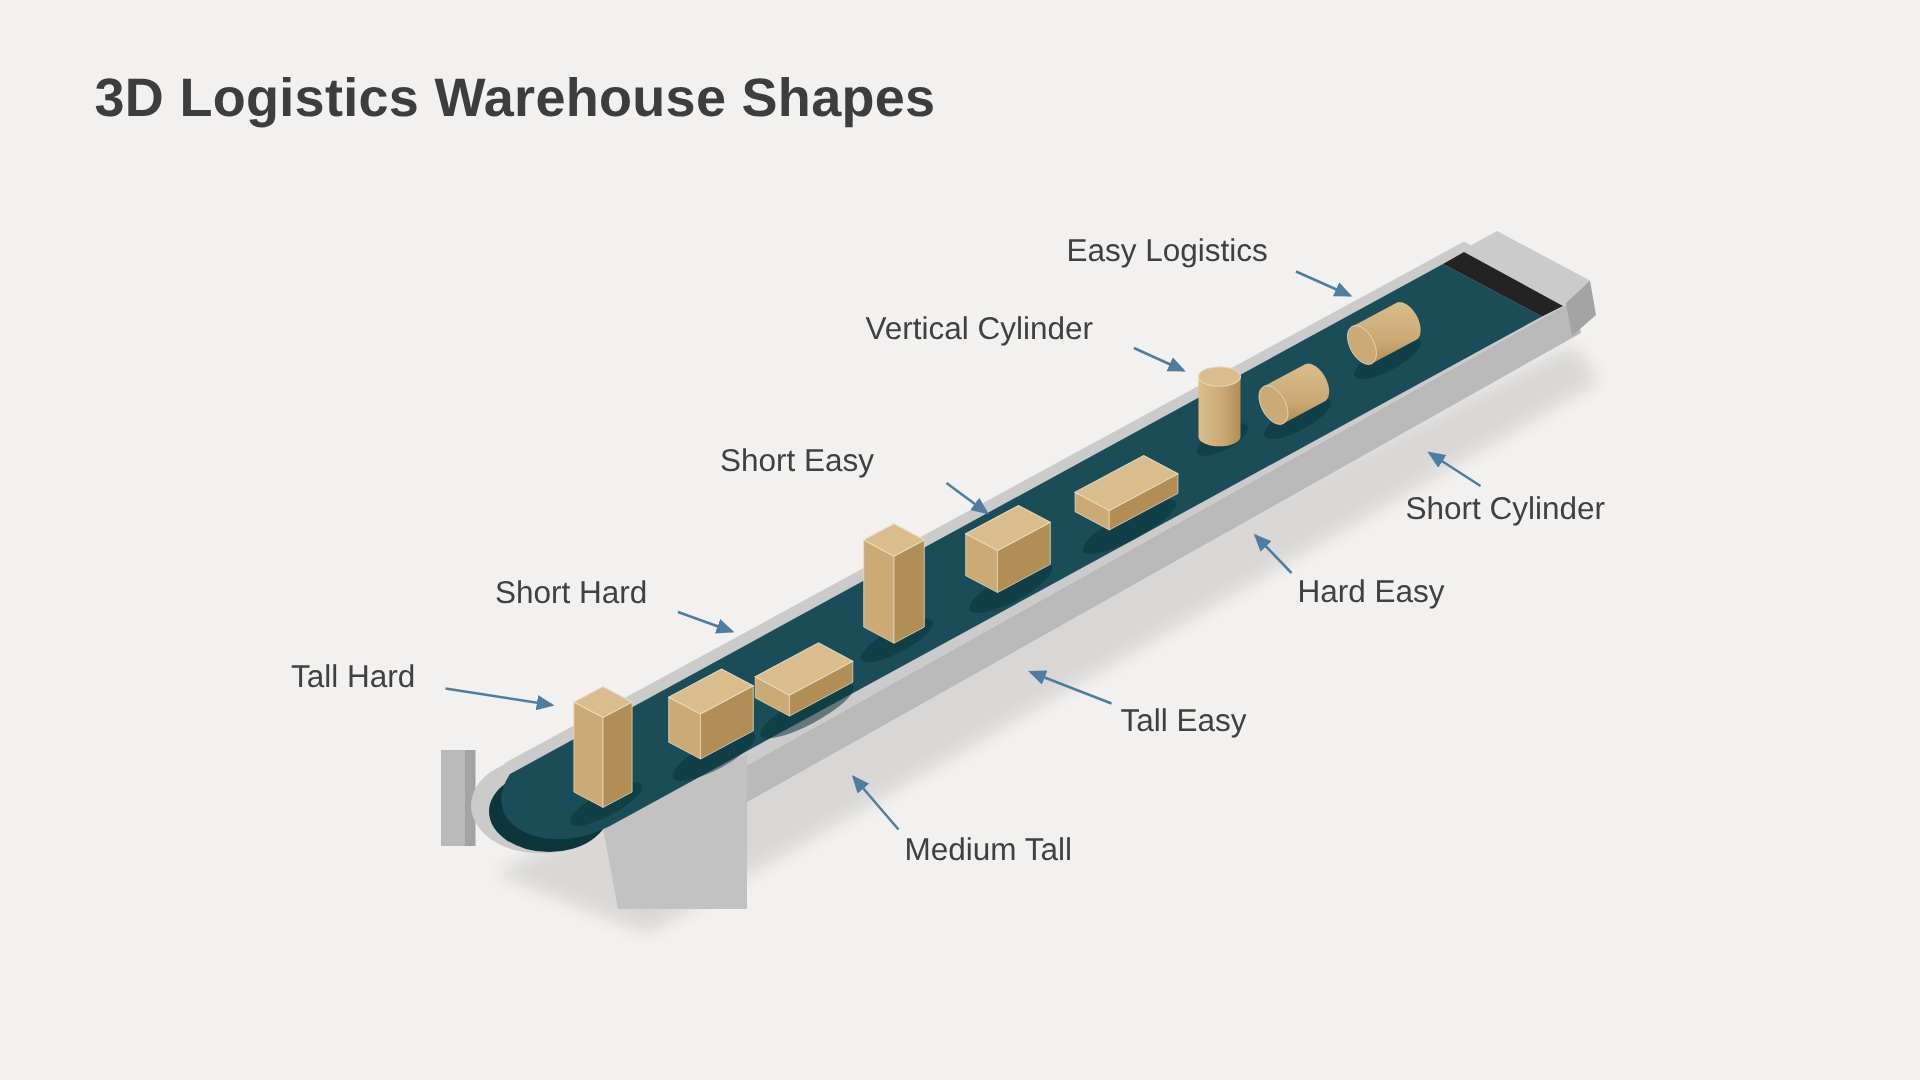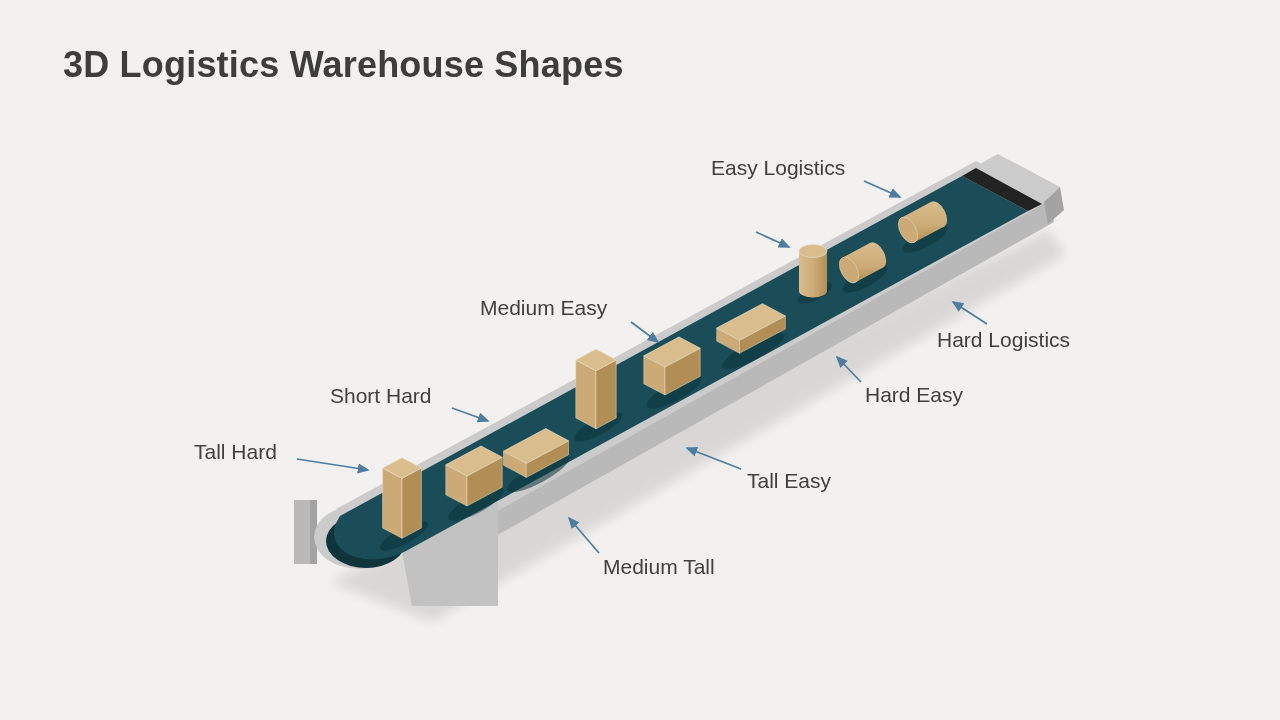--- a/index.html
+++ b/index.html
@@ -165,21 +165,22 @@
       <line class="arrow-line" x1="987" y1="324" x2="953" y2="302" marker-end="url(#ah)"></line>
       <line class="arrow-line" x1="452" y1="408" x2="488" y2="421" marker-end="url(#ah)"></line>
       <line class="arrow-line" x1="861" y1="382" x2="837" y2="357" marker-end="url(#ah)"></line>
       <line class="arrow-line" x1="297" y1="459" x2="368" y2="470" marker-end="url(#ah)"></line>
       <line class="arrow-line" x1="741" y1="469" x2="687" y2="448" marker-end="url(#ah)"></line>
       <line class="arrow-line" x1="599" y1="553" x2="569" y2="518" marker-end="url(#ah)"></line>
     </g>
   </svg>
 
   <div class="label lbl-easy-cylinder">Easy Logistics</div>
-  <div class="label lbl-medium-easy">Medium Easy</div>
-  <div class="label lbl-hard-cylinder">Hard Logistics</div>
+  <div class="label lbl-vertical-cylinder">Vertical Cylinder</div>
+  <div class="label lbl-medium-easy">Short Easy</div>
+  <div class="label lbl-hard-cylinder">Short Cylinder</div>
   <div class="label lbl-short-hard">Short Hard</div>
   <div class="label lbl-short-easy">Hard Easy</div>
   <div class="label lbl-tall-hard">Tall Hard</div>
   <div class="label lbl-tall-easy">Tall Easy</div>
   <div class="label lbl-medium-hard">Medium Tall</div>
 
 </div>
 
 </body></html>

